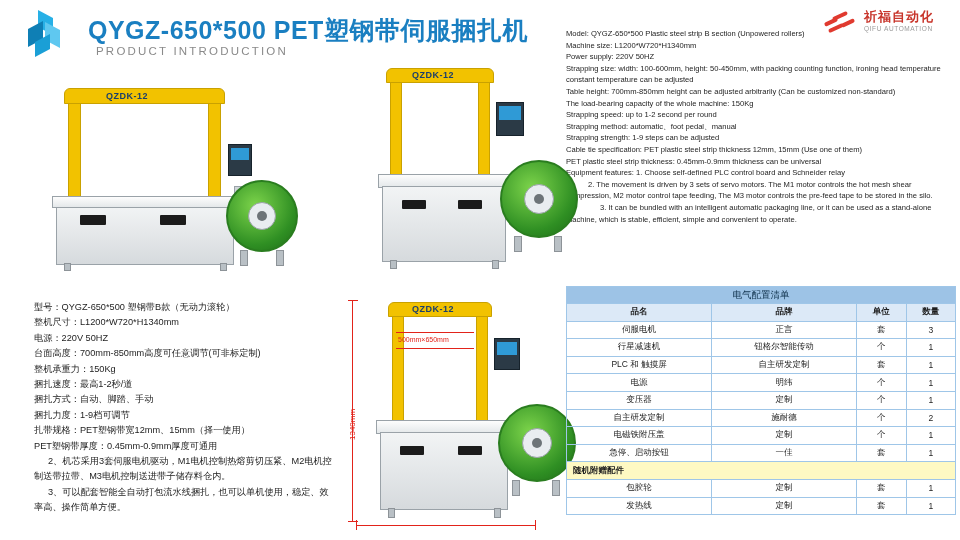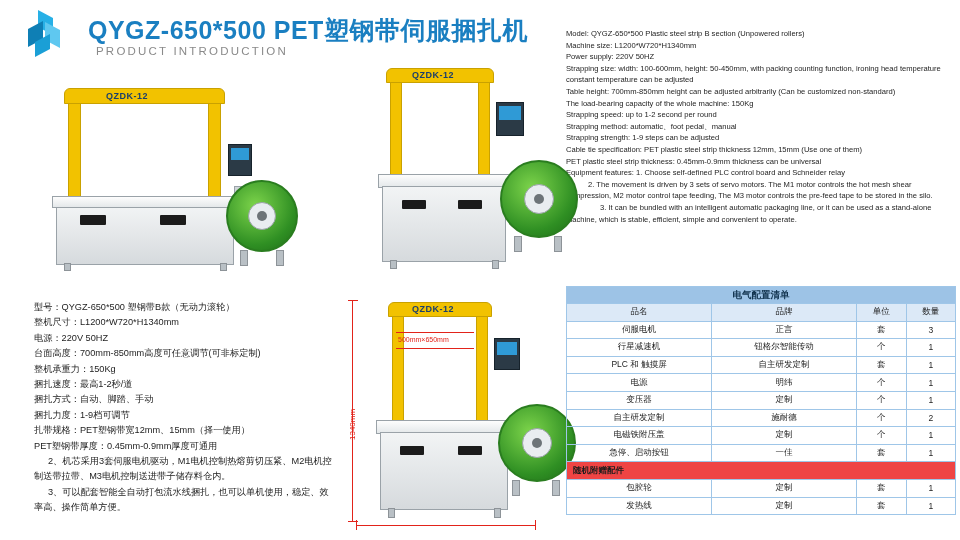--- a/index.html
+++ b/index.html
@@ -80,39 +80,49 @@
   .dim-line { position:absolute; background:#e2231a; }
   .dim-text { position:absolute; color:#e2231a; font-size:8px; white-space:nowrap; }
   .dim-text.vert { transform:rotate(-90deg); transform-origin:left top; }
 
   
   .tbl { position:absolute; left:566px; top:286px; width:390px; border-collapse:collapse; }
   .tbl td, .tbl th {
     border:1px solid #9fc6e8; font-size:8.5px; text-align:center; height:17.6px;
     color:#1d1d1d; font-weight:normal; padding:0 2px;
   }
-  .tbl .hdr-main { background:#9dc3e6; font-weight:bold; font-size:9.5px; color:#12344f; height:17px;}
-  .tbl .hdr-row td { background:#dce9f7; font-weight:normal; }
-  .tbl .sec td { background:#ef4444; text-align:left; padding-left:6px; font-weight:bold; }
+  .tbl .hdr-main { background:#9dc3e6; font-weight:normal; font-size:9.5px; color:#12344f; height:17px;}
+  .tbl .hdr-row td { background:#dce9f7; font-weight:bold; }
+  .tbl .sec td { background:#fef9c3; text-align:left; padding-left:6px; font-weight:bold; }
 </style>
 </head>
 <body>
 
 <div class="page">
 
   <div class="header">
     <div class="logo-cube">
       <div class="cube-a"></div>
         <div class="cube-b"></div>
         <div class="cube-c"></div>
         <div class="cube-d"></div>
     </div>
     <div class="title-main">QYGZ-650*500 PET塑钢带伺服捆扎机</div>
     <div class="title-sub">PRODUCT INTRODUCTION</div>
 
+    <div class="brand-logo">
+      <div class="brand-mark">
+        <div class="sw" style="left:0;top:10px;width:14px;height:4px;transform:rotate(-25deg);"></div>
+        <div class="sw" style="left:8px;top:4px;width:16px;height:4px;transform:rotate(-25deg);"></div>
+        <div class="sw" style="left:4px;top:16px;width:16px;height:4px;transform:rotate(-25deg);"></div>
+        <div class="sw" style="left:17px;top:11px;width:14px;height:4px;transform:rotate(-25deg);"></div>
+      </div>
+      <div class="brand-text">祈福自动化</div>
+      <div class="brand-text2">QIFU AUTOMATION</div>
+    </div>
   </div>
 
   <div class="spec-en">
     <div>Model: QYGZ-650*500   Plastic steel strip B section (Unpowered rollers)</div>
     <div>Machine size: L1200*W720*H1340mm</div>
     <div>Power supply: 220V 50HZ</div>
     <div>Strapping size: width: 100-600mm, height: 50-450mm, with packing counting function, ironing head temperature constant temperature can be adjusted</div>
     <div>Table height: 700mm-850mm height can be adjusted arbitrarily (Can be customized non-standard)</div>
     <div>The load-bearing capacity of the whole machine: 150Kg</div>
     <div>Strapping speed: up to 1-2 second per round</div>

